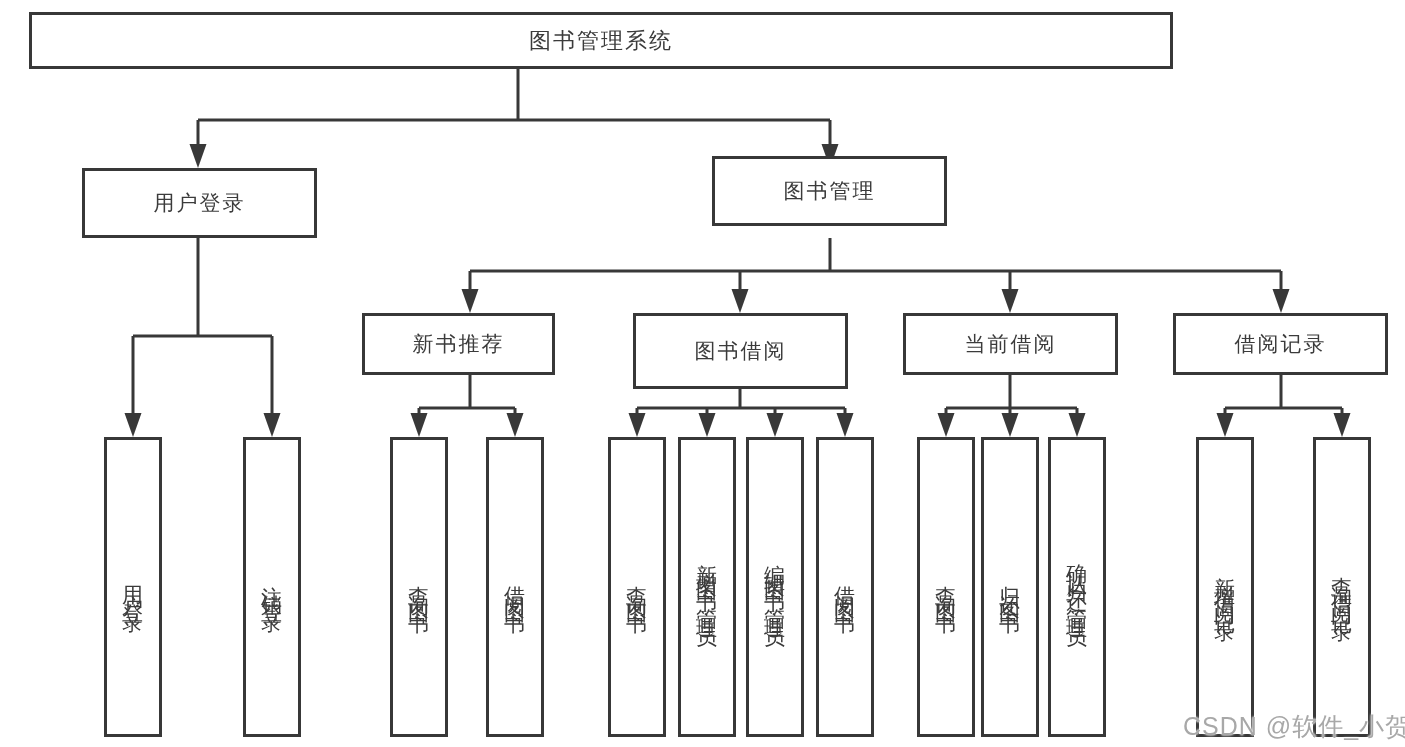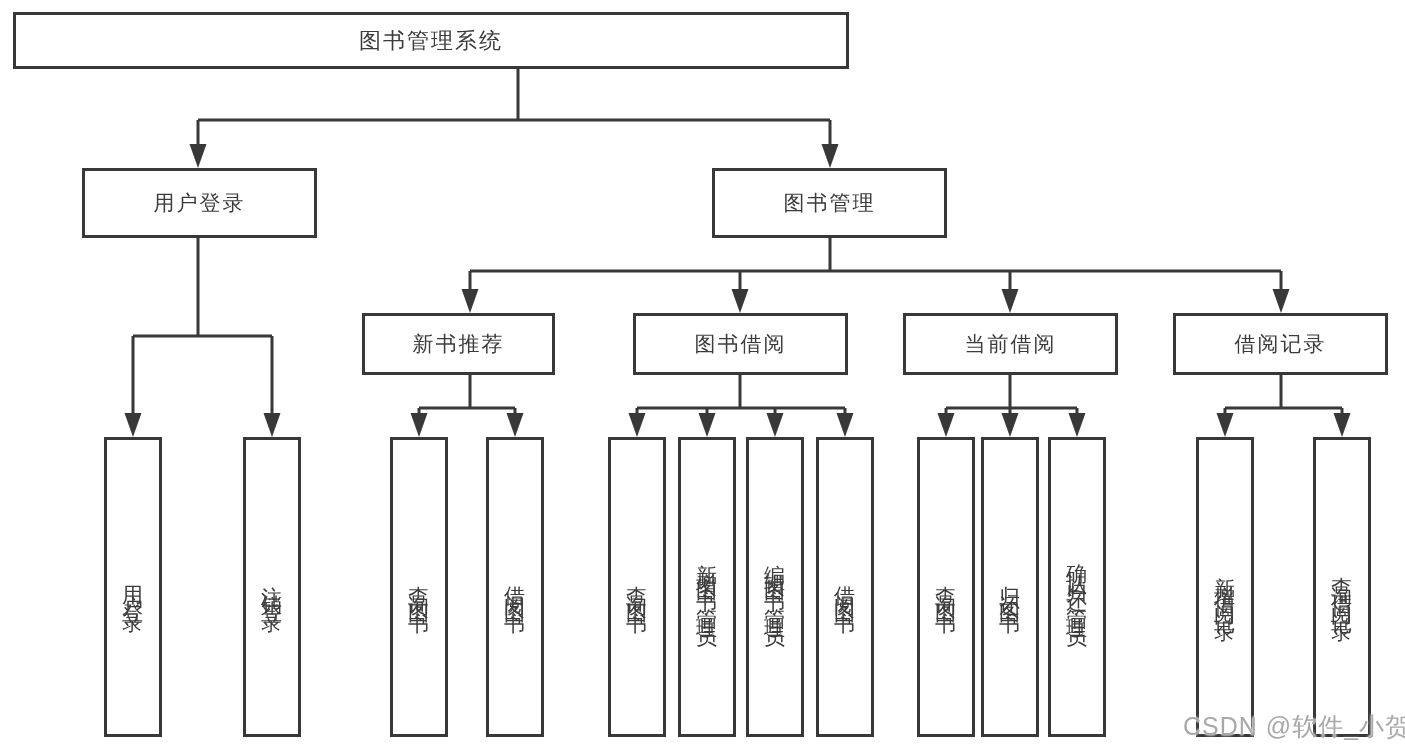--- a/index.html
+++ b/index.html
@@ -86,35 +86,35 @@
       <polygon points="766.5,413 783.5,413 775,437"></polygon>
       <polygon points="836.5,413 853.5,413 845,437"></polygon>
       <polygon points="937.5,413 954.5,413 946,437"></polygon>
       <polygon points="1001.5,413 1018.5,413 1010,437"></polygon>
       <polygon points="1068.5,413 1085.5,413 1077,437"></polygon>
       <polygon points="1216.5,413 1233.5,413 1225,437"></polygon>
       <polygon points="1333.5,413 1350.5,413 1342,437"></polygon>
     </g>
   </svg>
 
-  <div class="node node-root" style="left:13px;top:12px;width:836px;height:57px;">
+  <div class="node node-root" style="left:29px;top:12px;width:1144px;height:57px;">
     <span class="lbl">图书管理系统</span>
   </div>
 
   <div class="node" style="left:82px;top:168px;width:235px;height:70px;">
     <span class="lbl">用户登录</span>
   </div>
-  <div class="node" style="left:712px;top:168px;width:235px;height:70px;">
+  <div class="node" style="left:712px;top:156px;width:235px;height:70px;">
     <span class="lbl">图书管理</span>
   </div>
 
   <div class="node" style="left:362px;top:313px;width:193px;height:62px;">
     <span class="lbl">新书推荐</span>
   </div>
-  <div class="node" style="left:633px;top:313px;width:215px;height:62px;">
+  <div class="node" style="left:633px;top:313px;width:215px;height:76px;">
     <span class="lbl">图书借阅</span>
   </div>
   <div class="node" style="left:903px;top:313px;width:215px;height:62px;">
     <span class="lbl">当前借阅</span>
   </div>
   <div class="node" style="left:1173px;top:313px;width:215px;height:62px;justify-content:center;">
     <span class="lbl">借阅记录</span>
   </div>
 
   <div class="node vnode" style="left:104px;top:437px;width:58px;height:300px;">

